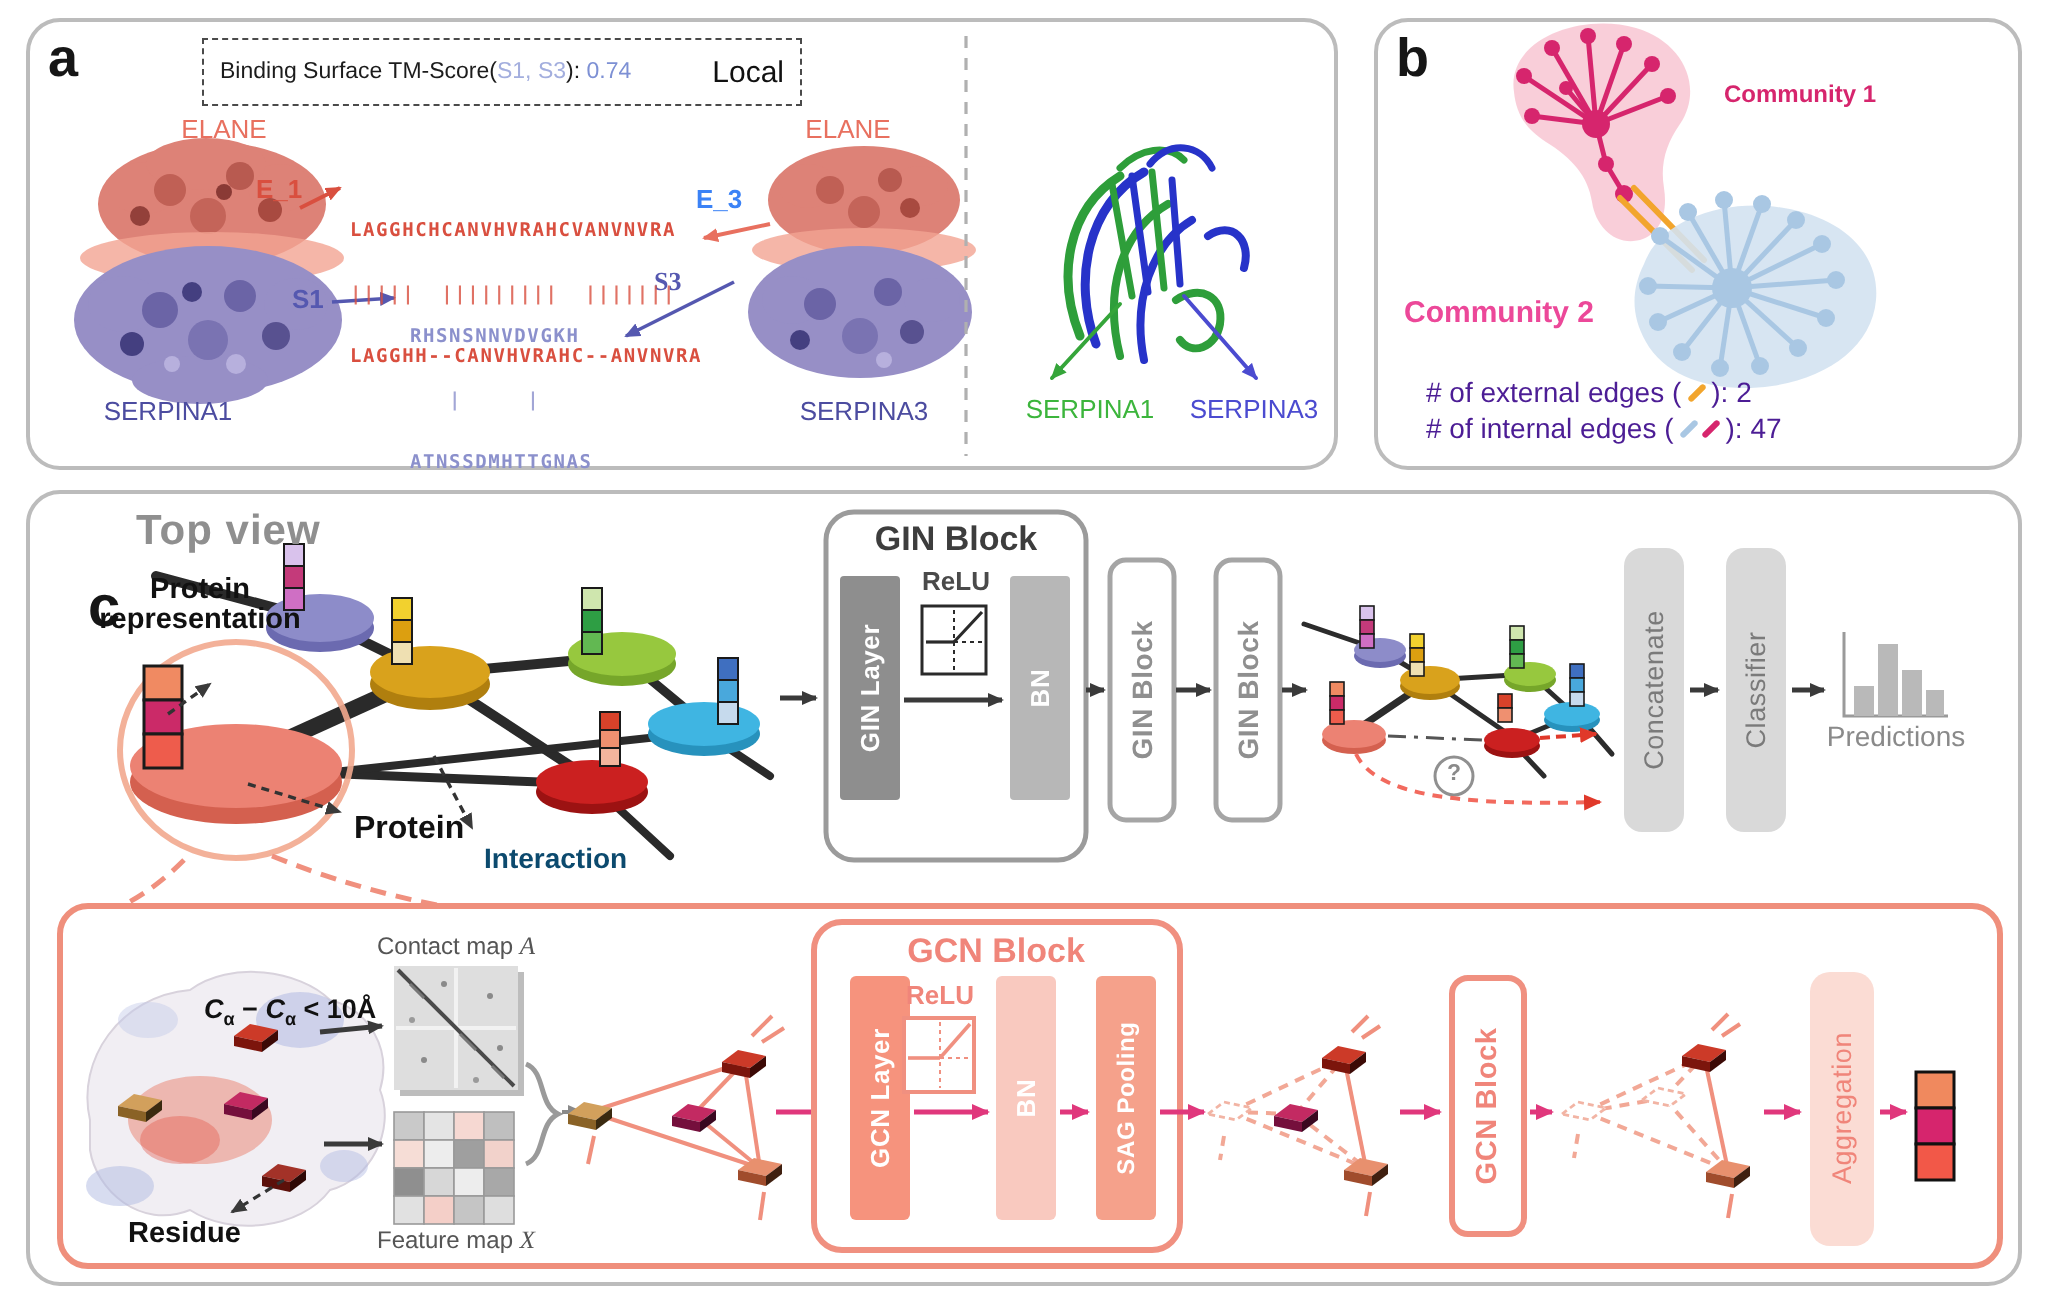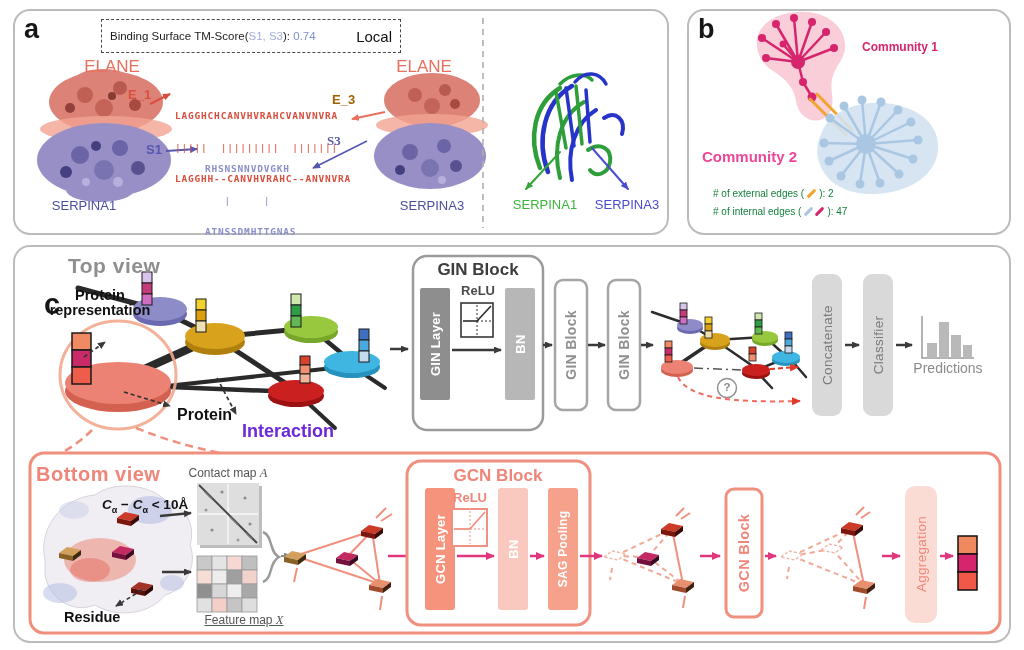--- a/index.html
+++ b/index.html
@@ -14,26 +14,26 @@
   .dashbox{position:absolute;border:1.6px dashed #4a4a4a;background:#ffffff;
        display:flex;align-items:center;box-sizing:border-box;padding:2px 8px;gap:10px;}
   .dashlines{font-size:11.5px;line-height:14px;color:#1c1c1c;}
   .tag{font-size:15px;color:#111;margin-left:auto;}
   .c-args{color:#a3aede;}
   .c-val{color:#7d90d4;}
   .mono{font-family:"DejaVu Sans Mono",monospace;font-size:9.5px;
         letter-spacing:.8px;line-height:10.5px;white-space:pre;font-weight:bold;}
   .seq-red{color:#d94f3f;}
   .seq-blue{color:#8b90cc;}
-  .lab-salmon{color:#e8705f;font-size:17px;}
+  .lab-salmon{color:#e8705f;font-size:13px;}
   .lab-blue{color:#4c4ca0;font-size:13px;}
   .blab{font-weight:bold;font-size:13px;}
   .slash{display:inline-block;width:11px;height:3px;border-radius:2px;
          transform:rotate(-45deg);margin:0 2px 2px 2px;vertical-align:middle;}
-  .edgeline{font-size:10px;color:#15803d;}
+  .edgeline{font-size:14px;color:#4c1d95;}
   .formula{font-family:Liberation Sans, sans-serif;font-size:13.5px;color:#111;font-weight:bold;}
   .formula .it{font-style:italic;}
   .formula sub{font-size:9px;}
   .maplab{font-size:12px;color:#555;}
   .maplab .it{font-style:italic;font-family:"Liberation Serif",serif;font-size:12.5px;}
 </style>
 </head>
 <body>
 <div id="fig">
 
@@ -541,21 +541,21 @@
   <div class="dashlines">
     <div><span>Binding Surface TM-Score(</span><span class="c-args">S1, S3</span><span>): </span><span class="c-val">0.74</span></div>
   </div>
   <div class="tag">Local</div>
 </div>
 
 
 <div class="abs ctr lab-salmon" style="left:112px;top:57px;">ELANE</div>
 <div class="abs ctr lab-salmon" style="left:424px;top:57px;">ELANE</div>
 <div class="abs blab" style="left:128px;top:87px;color:#d94f3f;">E_1</div>
-<div class="abs blab" style="left:332px;top:92px;color:#a16207;">E_3</div>
+<div class="abs blab" style="left:348px;top:92px;color:#3b82f6;">E_3</div>
 <div class="abs blab" style="left:146px;top:142px;color:#5558b0;">S1</div>
 <div class="abs blab" style="left:327px;top:133px;color:#5558b0;font-family:Liberation Serif, serif;">S3</div>
 <div class="abs ctr lab-blue" style="left:84px;top:198px;">SERPINA1</div>
 <div class="abs ctr lab-blue" style="left:432px;top:198px;">SERPINA3</div>
 
 <div class="abs mono seq-blue" style="left:205px;top:143px;">
   <div>RHSNSNNVDVGKH</div>
   <div style="opacity:.8">   |     |</div>
   <div>ATNSSDMHTTGNAS</div>
 </div>
@@ -578,38 +578,37 @@
   <span># of internal edges (</span><span class="slash" style="background:#a9c7e3;margin-right:-2px;"></span><span class="slash" style="background:#d6256d;"></span><span>): 47</span>
 </div>
 
 <div class="abs panel-letter" style="left:44px;top:288px;font-size:29px;">c</div>
 <div class="abs" style="left:68px;top:254px;font-size:21px;font-weight:bold;color:#8f8f8f;letter-spacing:.5px;">Top view</div>
 <div class="abs ctr" style="left:100px;top:288px;text-align:center;font-size:14.5px;font-weight:bold;color:#111;line-height:15px;">
   <div>Protein</div>
   <div>representation</div>
 </div>
 <div class="abs" style="left:177px;top:406px;font-size:16px;font-weight:bold;color:#111;">Protein</div>
-<div class="abs" style="left:242px;top:421px;font-size:18px;font-weight:bold;color:#6d28d9;">Interaction</div>
+<div class="abs" style="left:242px;top:421px;font-size:14px;font-weight:bold;color:#0c4a6e;">Interaction</div>
 
 <div class="abs ctr" style="left:478px;top:260px;font-size:17px;font-weight:bold;color:#3d3d3d;">GIN Block</div>
 <div class="abs ctr" style="left:478px;top:283px;font-size:13px;font-weight:bold;color:#4a4a4a;">ReLU</div>
 <div class="rot" style="left:435px;top:344px;font-size:13px;color:#ffffff;">GIN Layer</div>
 <div class="rot" style="left:520px;top:344px;font-size:13px;color:#ffffff;">BN</div>
 <div class="rot" style="left:571px;top:345px;font-size:14px;color:#8f8f8f;">GIN Block</div>
 <div class="rot" style="left:624px;top:345px;font-size:14px;color:#8f8f8f;">GIN Block</div>
 <div class="abs ctr" style="left:727px;top:381px;font-size:11.5px;color:#8a8a8a;font-weight:bold;">?</div>
 <div class="rot" style="left:827px;top:345px;font-size:13.5px;color:#7a7a7a;font-weight:normal;">Concatenate</div>
 <div class="rot" style="left:878px;top:345px;font-size:13.5px;color:#7a7a7a;font-weight:normal;">Classifier</div>
 <div class="abs ctr" style="left:948px;top:360px;font-size:14px;color:#8a8a8a;">Predictions</div>
 
-<div class="abs" style="left:36px;top:463px;font-size:20px;font-weight:bold;color:#f0857a;letter-spacing:.5px;">Bottom view</div>
 <div class="abs ctr maplab" style="left:228px;top:466px;"><span>Contact map </span><span class="it">A</span></div>
 <div class="abs formula" style="left:102px;top:497px;"><span class="it">C</span><sub>α</sub><span> − </span><span class="it">C</span><sub>α</sub><span> &lt; 10Å</span></div>
 <div class="abs" style="left:64px;top:609px;font-size:14.5px;font-weight:bold;color:#111;">Residue</div>
-<div class="abs ctr maplab" style="left:244px;top:613px;text-decoration:underline;"><span>Feature map </span><span class="it">X</span></div>
+<div class="abs ctr maplab" style="left:228px;top:613px;"><span>Feature map </span><span class="it">X</span></div>
 
 <div class="abs ctr" style="left:498px;top:466px;font-size:17px;font-weight:bold;color:#f0857a;">GCN Block</div>
 <div class="abs ctr" style="left:470px;top:490px;font-size:13px;font-weight:bold;color:#f0857a;">ReLU</div>
 <div class="rot" style="left:440px;top:549px;font-size:13px;color:#ffffff;">GCN Layer</div>
 <div class="rot" style="left:513px;top:549px;font-size:13px;color:#ffffff;">BN</div>
 <div class="rot" style="left:563px;top:549px;font-size:12px;color:#ffffff;">SAG Pooling</div>
 <div class="rot" style="left:744px;top:553px;font-size:14.5px;color:#f0857a;">GCN Block</div>
 <div class="rot" style="left:921px;top:554px;font-size:13.5px;color:#f0857a;font-weight:normal;">Aggregation</div>
 
 </div>

